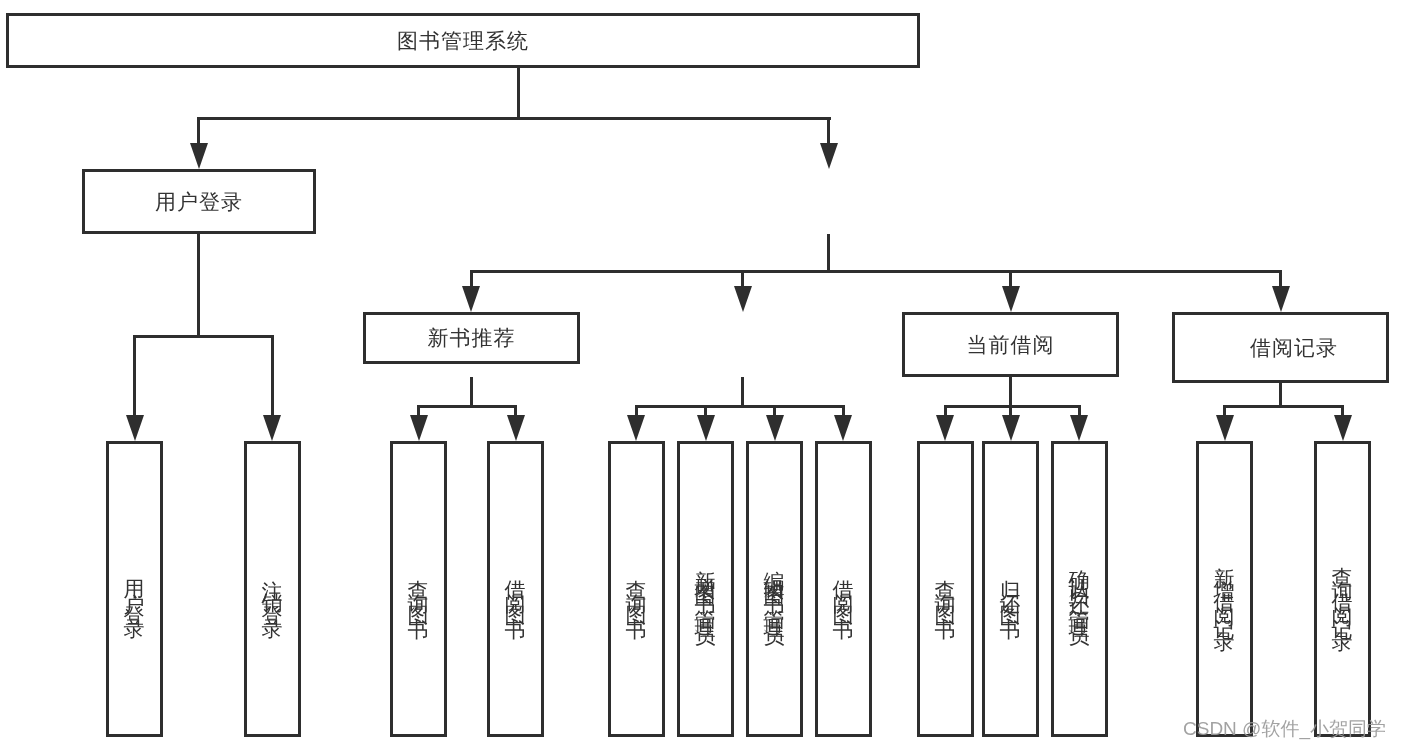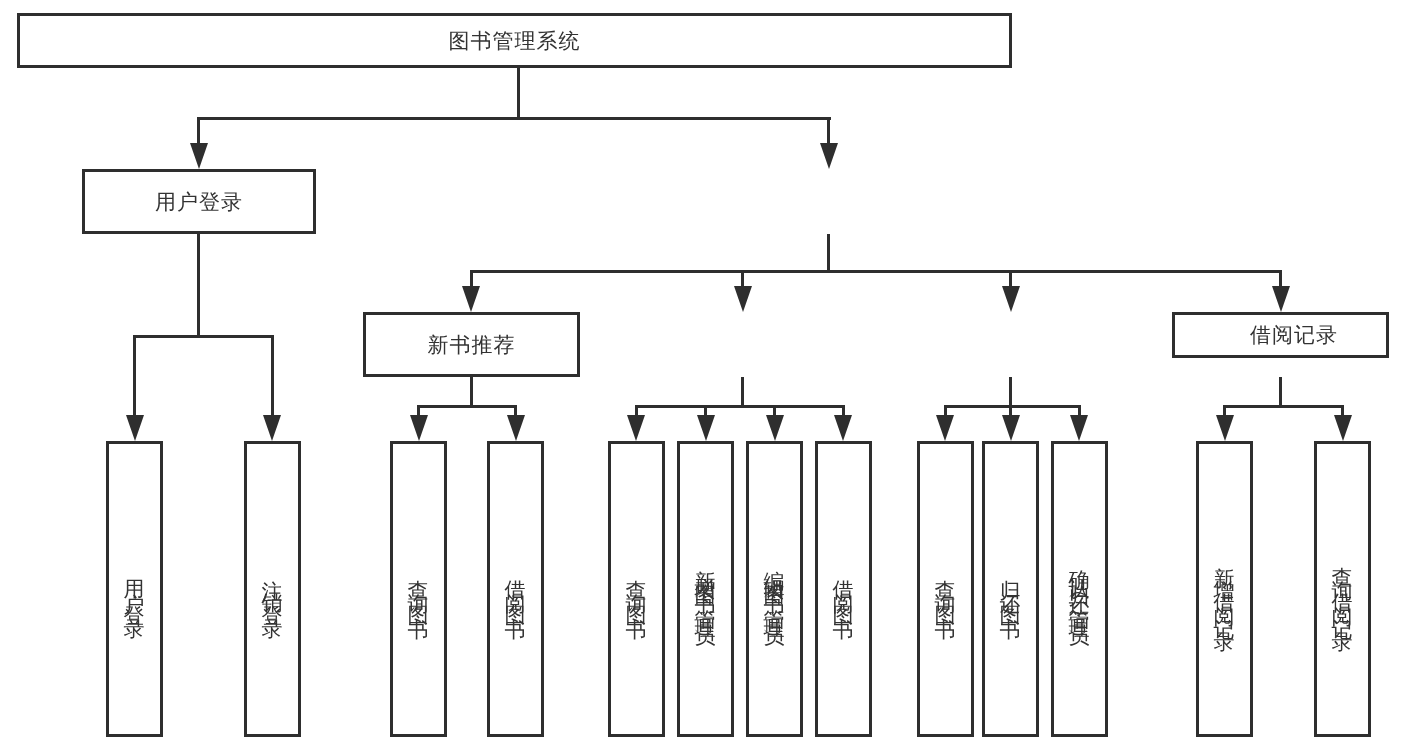--- a/index.html
+++ b/index.html
@@ -43,21 +43,21 @@
   .watermark{
     position:absolute;left:1183px;top:716px;font-size:19px;z-index:4;
     color:var(--watermark);opacity:.92;white-space:nowrap;
   }
 </style>
 </head>
 <body>
 
 <div class="canvas">
 
-  <div class="hbox" style="left:17px;top:13px;width:995px;height:55px;">
+  <div class="hbox" style="left:6px;top:13px;width:914px;height:55px;">
     <span>图书管理系统</span>
   </div>
 
   <i class="vl" style="left:517px;top:68px;height:52px;"></i>
   <i class="hl" style="left:197px;top:117px;width:634px;"></i>
   <i class="vl" style="left:197px;top:117px;height:26px;"></i>
   <i class="ar" style="left:190px;top:143px;"></i>
   <i class="vl" style="left:827px;top:117px;height:26px;"></i>
   <i class="ar" style="left:820px;top:143px;"></i>
 
@@ -76,24 +76,27 @@
   <i class="hl" style="left:470px;top:270px;width:812px;"></i>
   <i class="vl" style="left:470px;top:272px;height:15px;"></i>
   <i class="ar" style="left:462px;top:286px;"></i>
   <i class="vl" style="left:741px;top:272px;height:15px;"></i>
   <i class="ar" style="left:734px;top:286px;"></i>
   <i class="vl" style="left:1009px;top:272px;height:15px;"></i>
   <i class="ar" style="left:1002px;top:286px;"></i>
   <i class="vl" style="left:1279px;top:272px;height:15px;"></i>
   <i class="ar" style="left:1272px;top:286px;"></i>
 
-  <div class="hbox" style="left:363px;top:312px;width:217px;height:65px;">
+  <div class="hbox" style="left:363px;top:312px;width:217px;height:52px;">
     <span>新书推荐</span>
   </div>
-  <div class="hbox" style="left:1172px;top:312px;width:217px;height:46px;padding-left:27px;">
+  <div class="hbox" style="left:902px;top:312px;width:217px;height:65px;">
+    <span>当前借阅</span>
+  </div>
+  <div class="hbox" style="left:1172px;top:312px;width:217px;height:71px;padding-left:27px;">
     <span>借阅记录</span>
   </div>
 
   <i class="vl" style="left:470px;top:377px;height:31px;"></i>
   <i class="hl" style="left:417px;top:405px;width:100px;"></i>
   <i class="vl" style="left:417px;top:407px;height:9px;"></i>
   <i class="ar" style="left:410px;top:415px;"></i>
   <i class="vl" style="left:514px;top:407px;height:9px;"></i>
   <i class="ar" style="left:507px;top:415px;"></i>
 
@@ -161,14 +164,15 @@
     <span class="vtext t">确认归还（管理员）</span>
   </div>
 
   <div class="vbox" style="left:1196px;">
     <span class="vtext">新增借阅记录</span>
   </div>
   <div class="vbox" style="left:1314px;">
     <span class="vtext">查询借阅记录</span>
   </div>
 
+  <div class="watermark">CSDN @软件_小贺同学</div>
 
 </div>
 
 </body></html>

